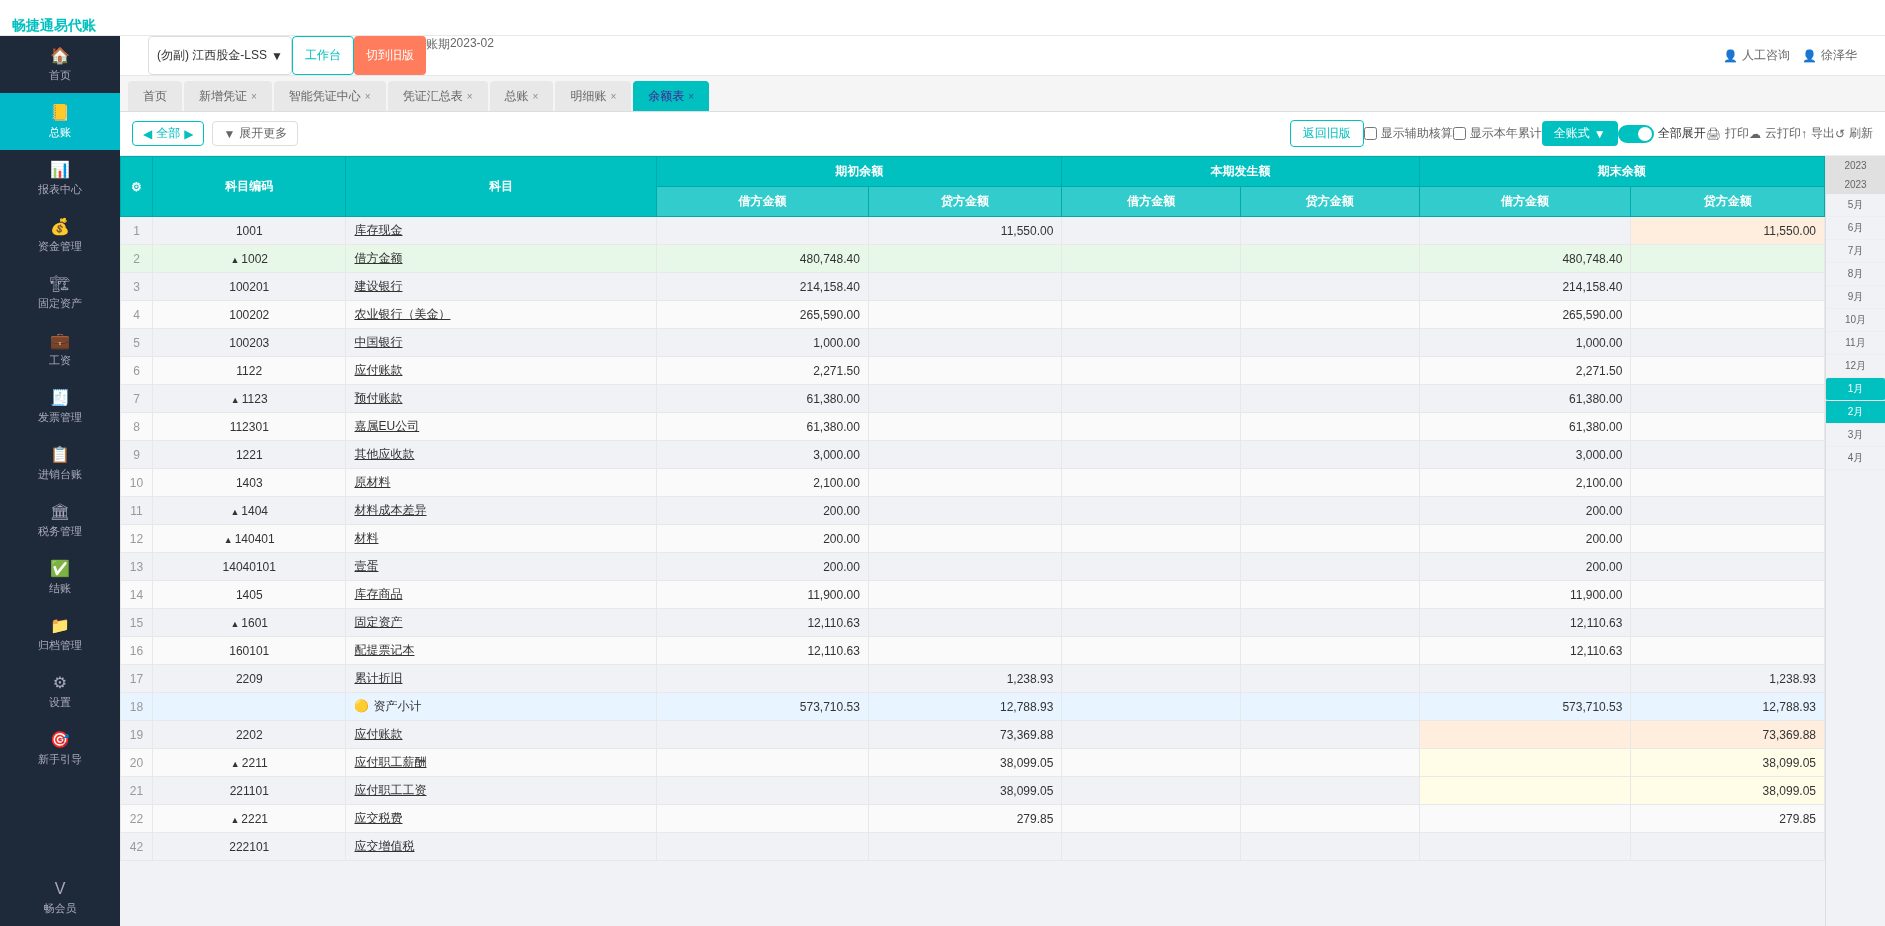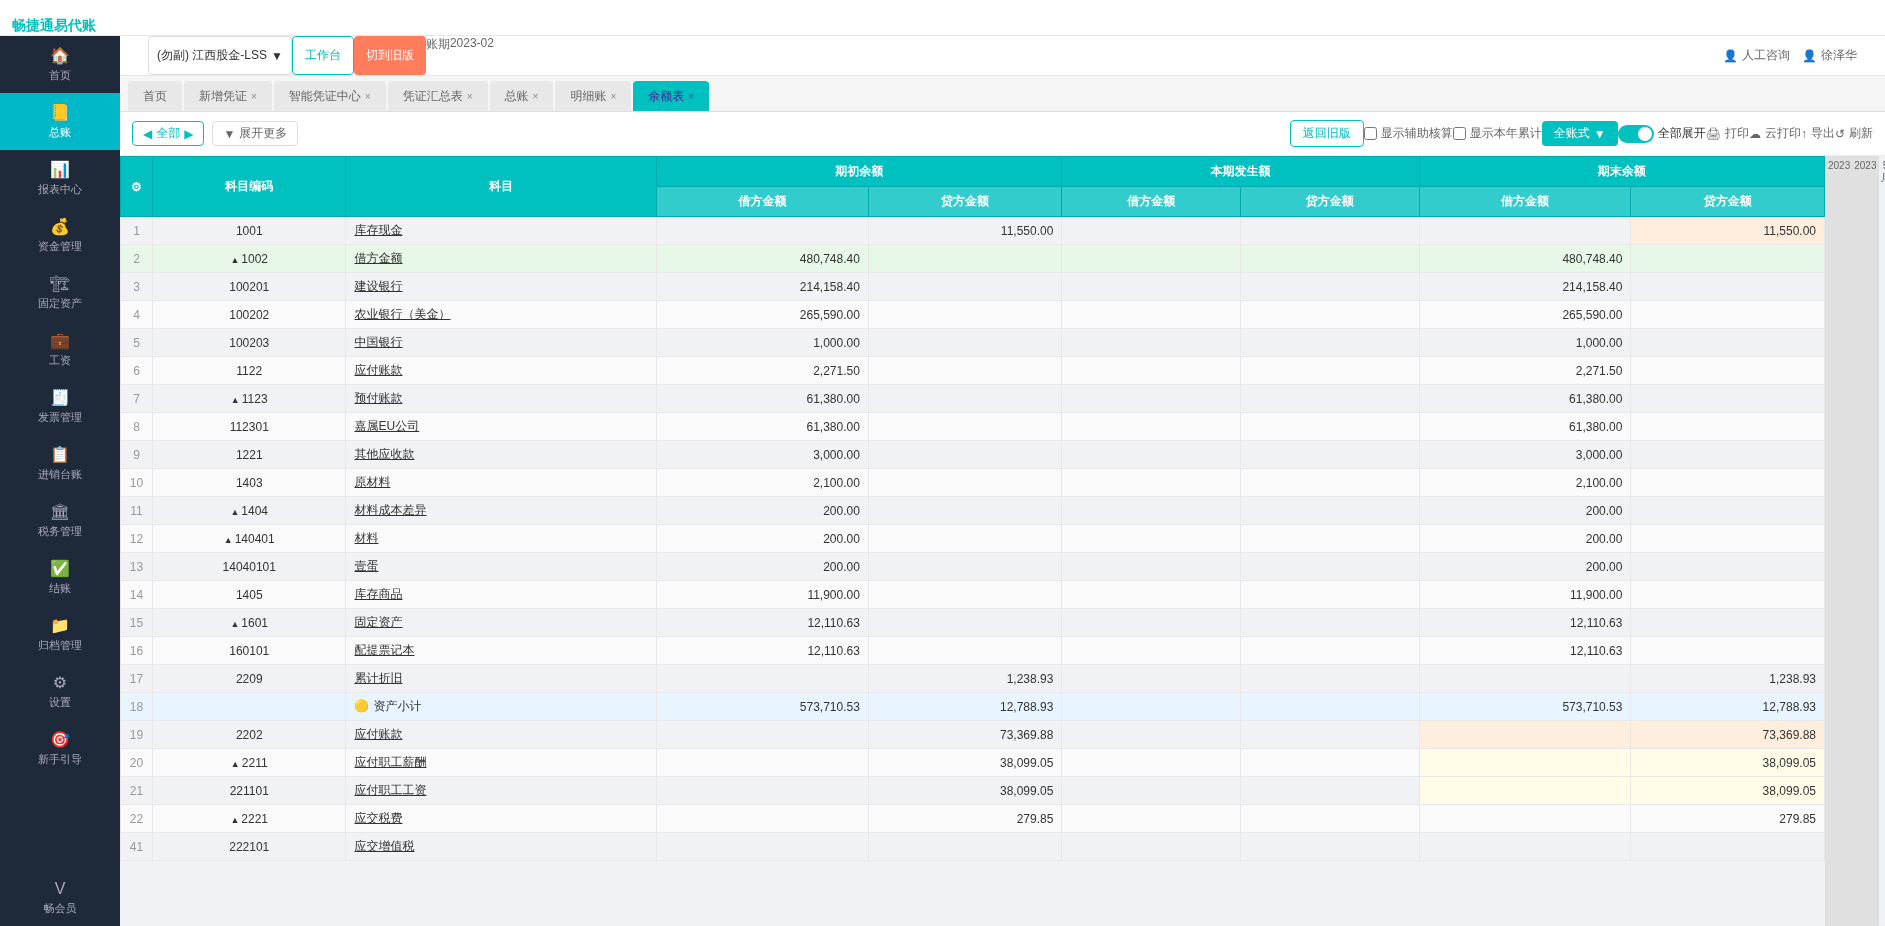--- a/index.html
+++ b/index.html
@@ -65,21 +65,21 @@
     .balance-table td.text-right { text-align: right; }
     .balance-table tr:nth-child(even) { background: #fafafa; }
     .row-highlight-green { background: #e8f8e8 !important; }
     .row-subtotal { background: #e8f4ff !important; }
     .cell-orange { background: #ffeedd; }
     .cell-yellow { background: #fffde8; }
     .link-text { color: #333; text-decoration: underline; cursor: pointer; }
     .row-num { color: #999; }
 
     
-    .right-panel { width: 60px; background: #f0f2f5; border-left: 1px solid #ddd; display: flex; flex-direction: row; font-size: 11px; }
+    .right-panel { width: 60px; background: #f0f2f5; border-left: 1px solid #ddd; display: flex; flex-direction: column; font-size: 11px; }
     .right-panel-header { background: #e0e0e0; text-align: center; padding: 4px 2px; font-size: 10px; color: #666; }
     .right-panel-item { text-align: center; padding: 4px 2px; cursor: pointer; color: #666; border-bottom: 1px solid #eee; font-size: 10px; }
     .right-panel-item.active { background: #00c0c0; color: #fff; border-radius: 2px; }
 
     .gear-col { width: 32px; }
   </style>
 </head>
 <body>
 
 <div class="app-container">
@@ -511,21 +511,21 @@
                   <td><span style="font-size:9px;margin-right:2px;">▲</span>2221</td>
                   <td class="text-left"><span class="link-text">应交税费</span></td>
                   <td class="text-right"></td>
                   <td class="text-right">279.85</td>
                   <td class="text-right"></td>
                   <td class="text-right"></td>
                   <td class="text-right"></td>
                   <td class="text-right">279.85</td>
                 </tr>
                 <tr>
-                  <td class="row-num">41</td>
+                  <td class="row-num">42</td>
                   <td>222101</td>
                   <td class="text-left"><span class="link-text">应交增值税</span></td>
                   <td class="text-right"></td>
                   <td class="text-right"></td>
                   <td class="text-right"></td>
                   <td class="text-right"></td>
                   <td class="text-right"></td>
                   <td class="text-right"></td>
                 </tr>
               </tbody>

